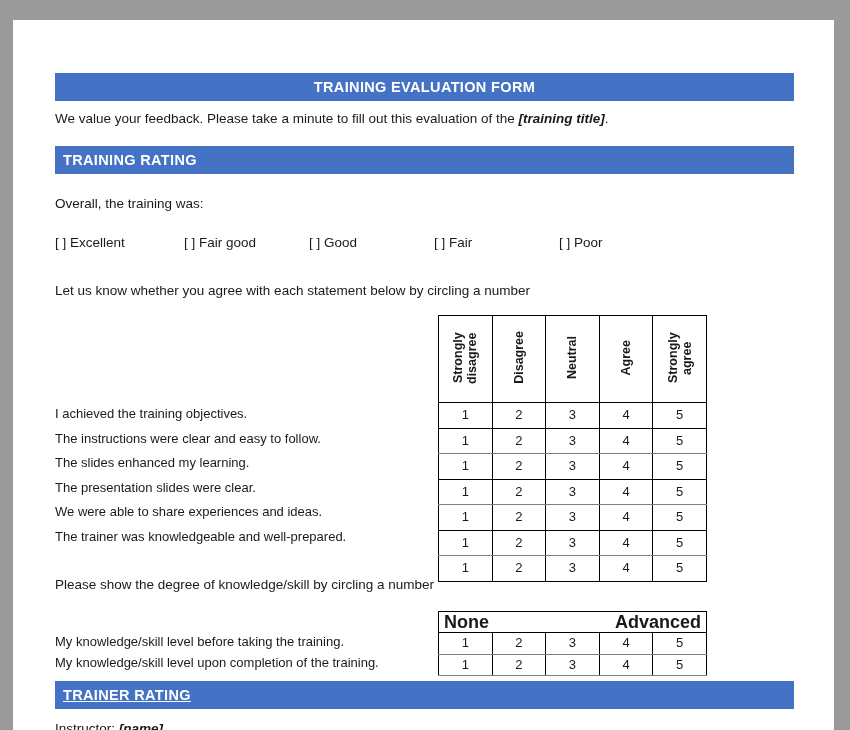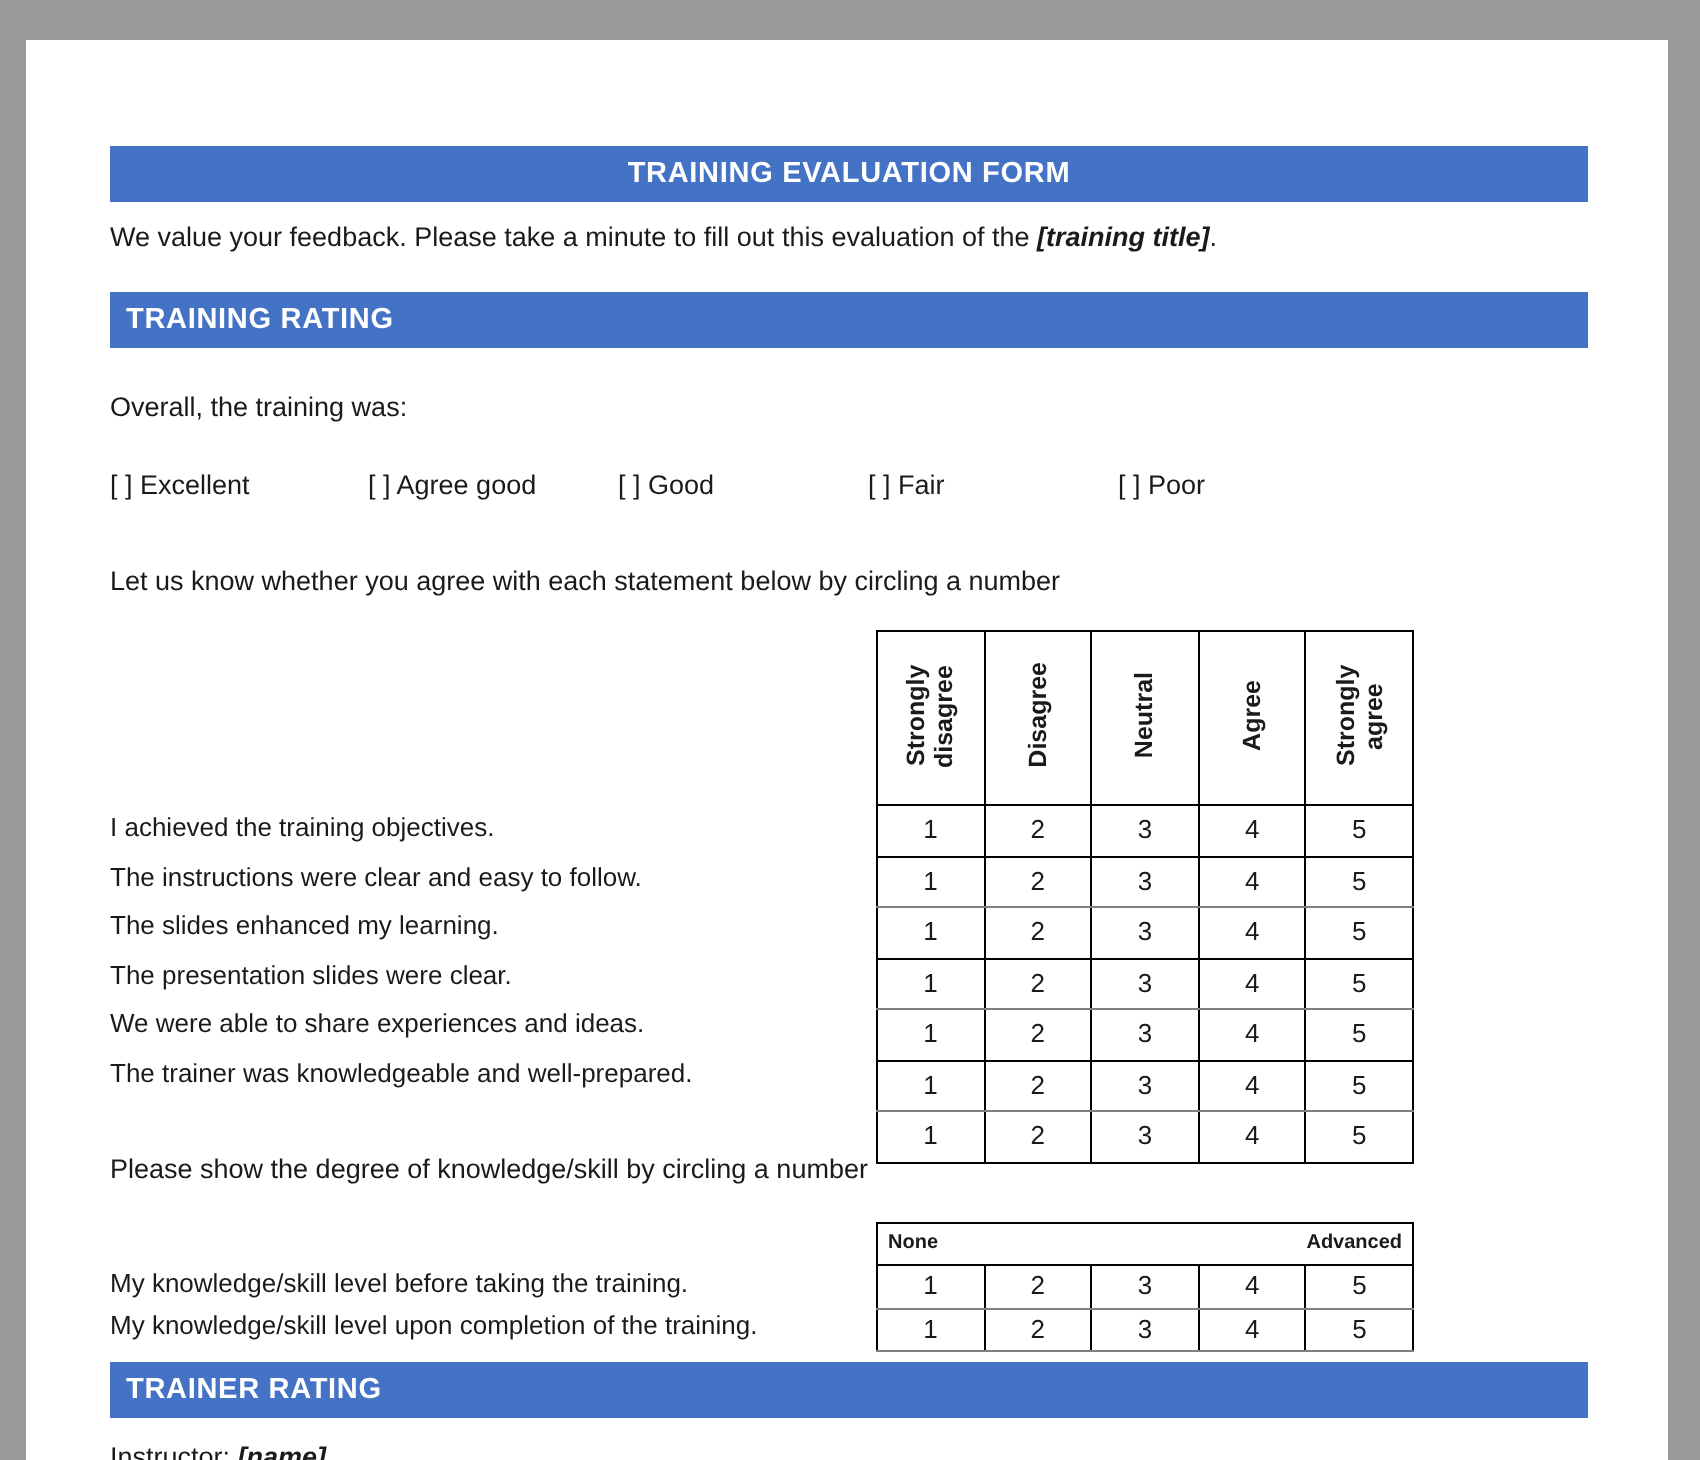--- a/index.html
+++ b/index.html
@@ -167,21 +167,21 @@
   .know-table {
     position: absolute;
     left: 383px;
     top: 0;
     width: 268px;
   }
   .know-table col { width: 53.6px; }
   .know-table td.hdr {
     height: 20px;
     line-height: 20px;
-    font-size: 10px;
+    font-size: 18px;
     font-weight: bold;
     border: 1px solid #000;
   }
   .hdr-flex {
     display: flex;
     justify-content: space-between;
     padding: 0 5px;
   }
   .know-table td.num {
     height: 20.5px;
@@ -195,21 +195,21 @@
     position: absolute;
     left: 0;
     top: 21px;
     width: 380px;
   }
   .know-statements .statement {
     height: 20.5px;
     line-height: 20.5px;
   }
 
-  .trainer-bar { margin-top: 8px; }
+  .trainer-bar { margin-top: 8px; text-decoration: underline; }
   .instructor { margin-top: 11px; }
 </style>
 </head>
 <body>
 
 <div class="viewport">
   <div class="page">
     <div class="page-inner">
 
       <div class="bar title">
@@ -228,21 +228,21 @@
         <span>Overall, the training was:</span>
       </div>
 
       <div class="choices">
         <div class="choice" style="left:0px;text-align:right;">
           <span class="box">[  ]</span>
           <span>Excellent</span>
         </div>
         <div class="choice" style="left:129px;">
           <span class="box">[  ]</span>
-          <span>Agree good</span>
+          <span>Fair good</span>
         </div>
         <div class="choice" style="left:254px;">
           <span class="box">[  ]</span>
           <span>Good</span>
         </div>
         <div class="choice" style="left:379px;">
           <span class="box">[  ]</span>
           <span>Fair</span>
         </div>
         <div class="choice" style="left:504px;">

